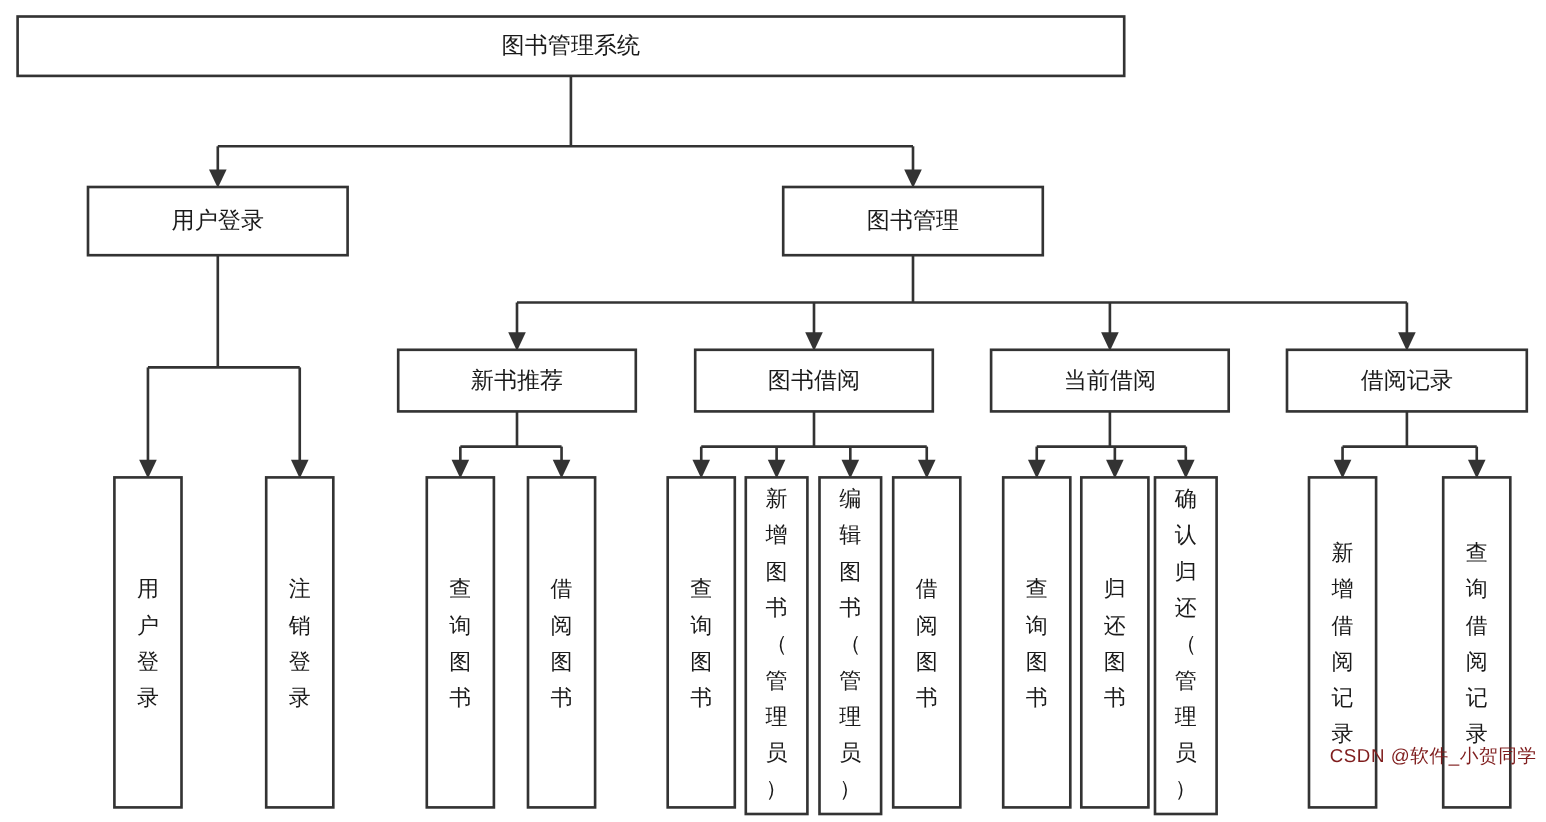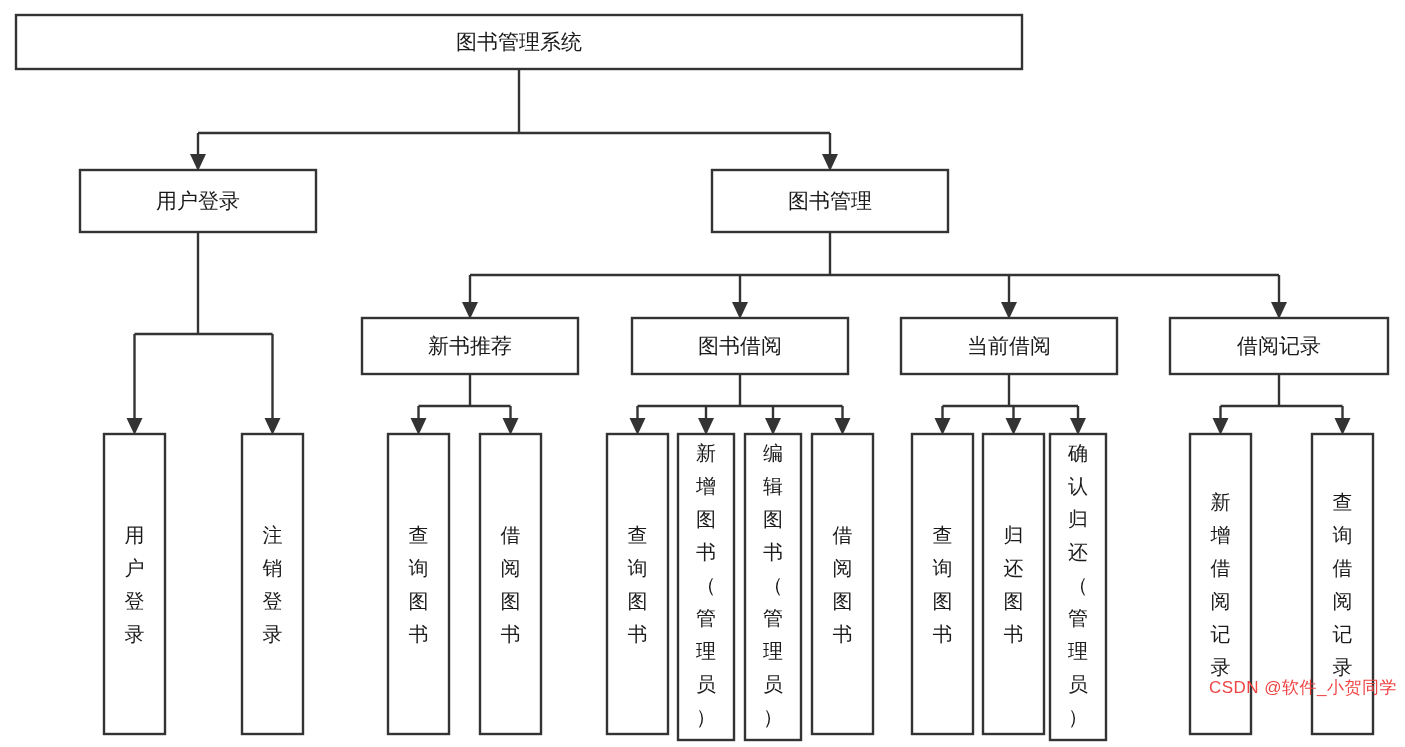--- a/index.html
+++ b/index.html
@@ -53,21 +53,21 @@
   .edge-arrow {
     fill: #333333;
     stroke: none;
   }
   .watermark {
     position: absolute;
     right: 8px;
     bottom: 4px;
     font-family: "Liberation Sans", "DejaVu Sans", sans-serif;
     font-size: 17px;
-    color: #ef4444;
+    color: #7f1d1d;
     white-space: nowrap;
     pointer-events: none;
     letter-spacing: 0.5px;
   }
 </style>
 </head>
 <body>
 
 <div id="diagram-root">
   <svg class="diagram-canvas" id="diagram-canvas" viewBox="0 0 1405 747">

